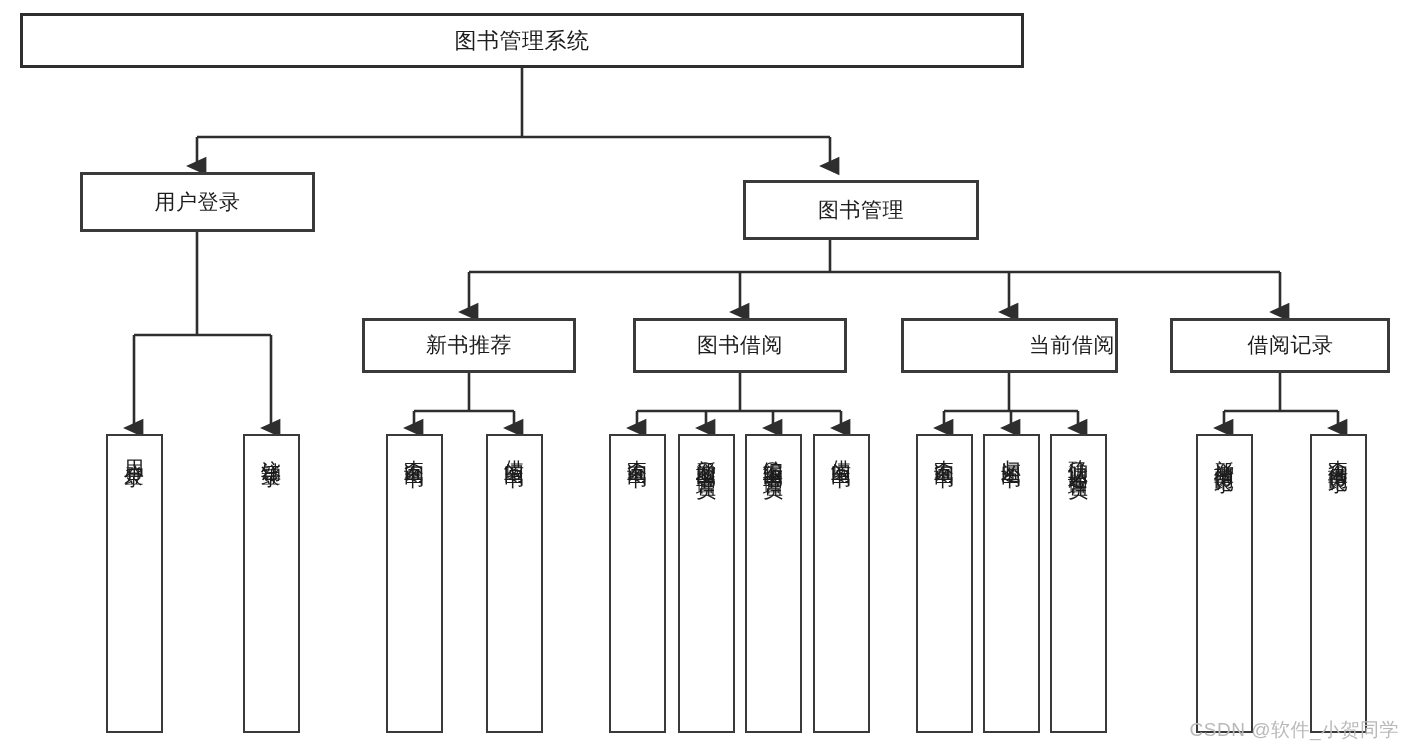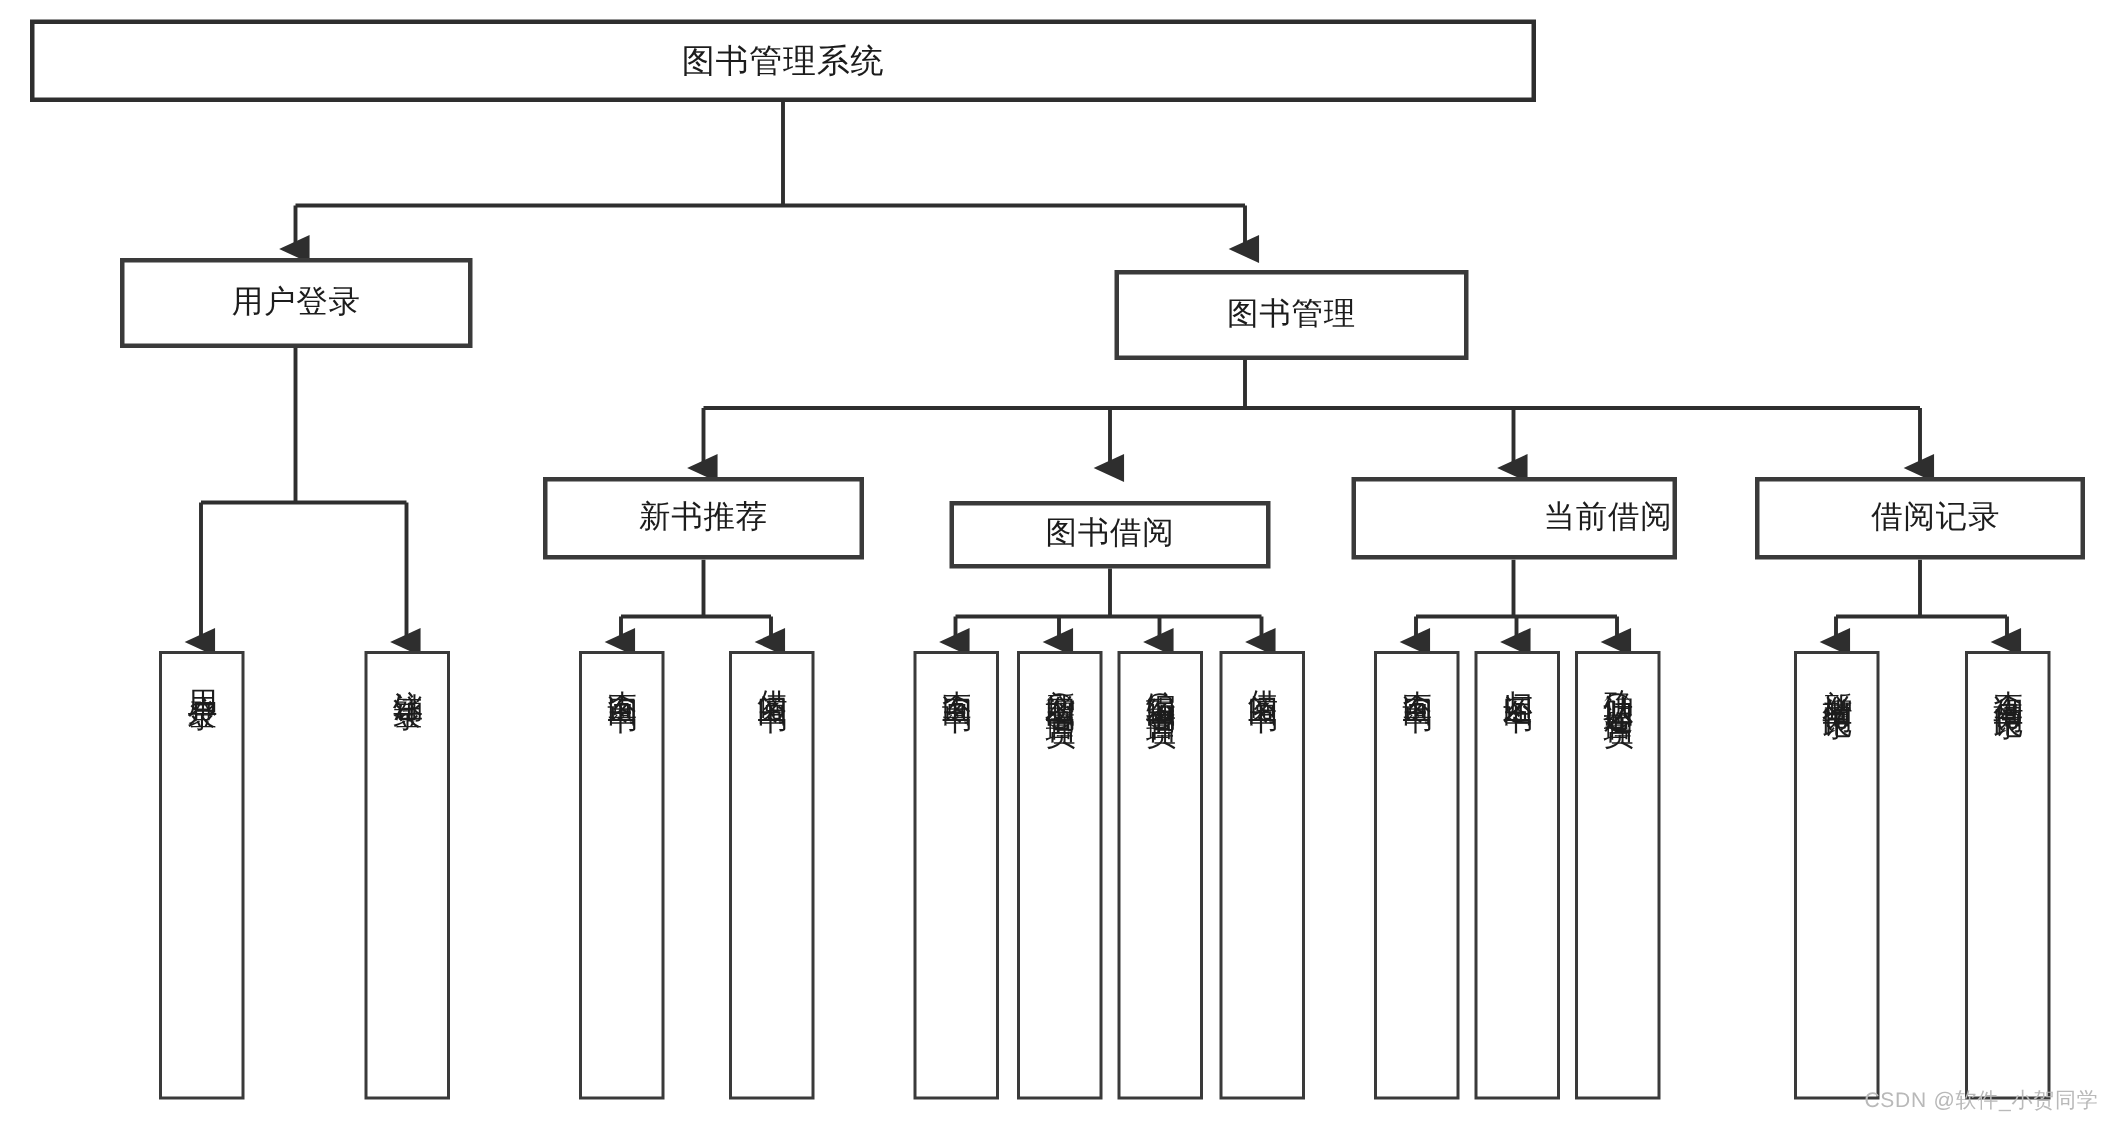--- a/index.html
+++ b/index.html
@@ -66,21 +66,21 @@
     text-orientation: upright;
     font-size: 20px;
     letter-spacing: 3px;
     white-space: nowrap;
     line-height: 1;
   }
   .watermark {
     position: absolute;
     right: 6px;
     bottom: 4px;
-    font-size: 14px;
+    font-size: 19px;
     color: #b9b9b9;
     white-space: nowrap;
     letter-spacing: 0.5px;
   }
 </style>
 </head>
 <body>
 
 <div id="canvas">
 
@@ -141,21 +141,21 @@
   <div class="node l2" style="left:80px; top:172px; width:235px; height:60px;">
     <span class="node-label">用户登录</span>
   </div>
   <div class="node l2" style="left:711px; top:180px; width:236px; height:60px;margin-left:32px;">
     <span class="node-label">图书管理</span>
   </div>
 
   <div class="node l3" style="left:362px; top:318px; width:214px; height:55px;">
     <span class="node-label">新书推荐</span>
   </div>
-  <div class="node l3" style="left:633px; top:318px; width:214px; height:45px;margin-top:16px;">
+  <div class="node l3" style="left:633px; top:318px; width:214px; height:55px;">
     <span class="node-label">图书借阅</span>
   </div>
   <div class="node l3" style="left:901px; top:318px; width:217px; height:55px;justify-content:flex-end;">
     <span class="node-label">当前借阅</span>
   </div>
   <div class="node l3" style="left:1170px; top:318px; width:220px; height:55px;padding-left:21px;">
     <span class="node-label">借阅记录</span>
   </div>
 
   <div class="node leaf" style="left:106px; top:434px; width:57px; height:299px;">

